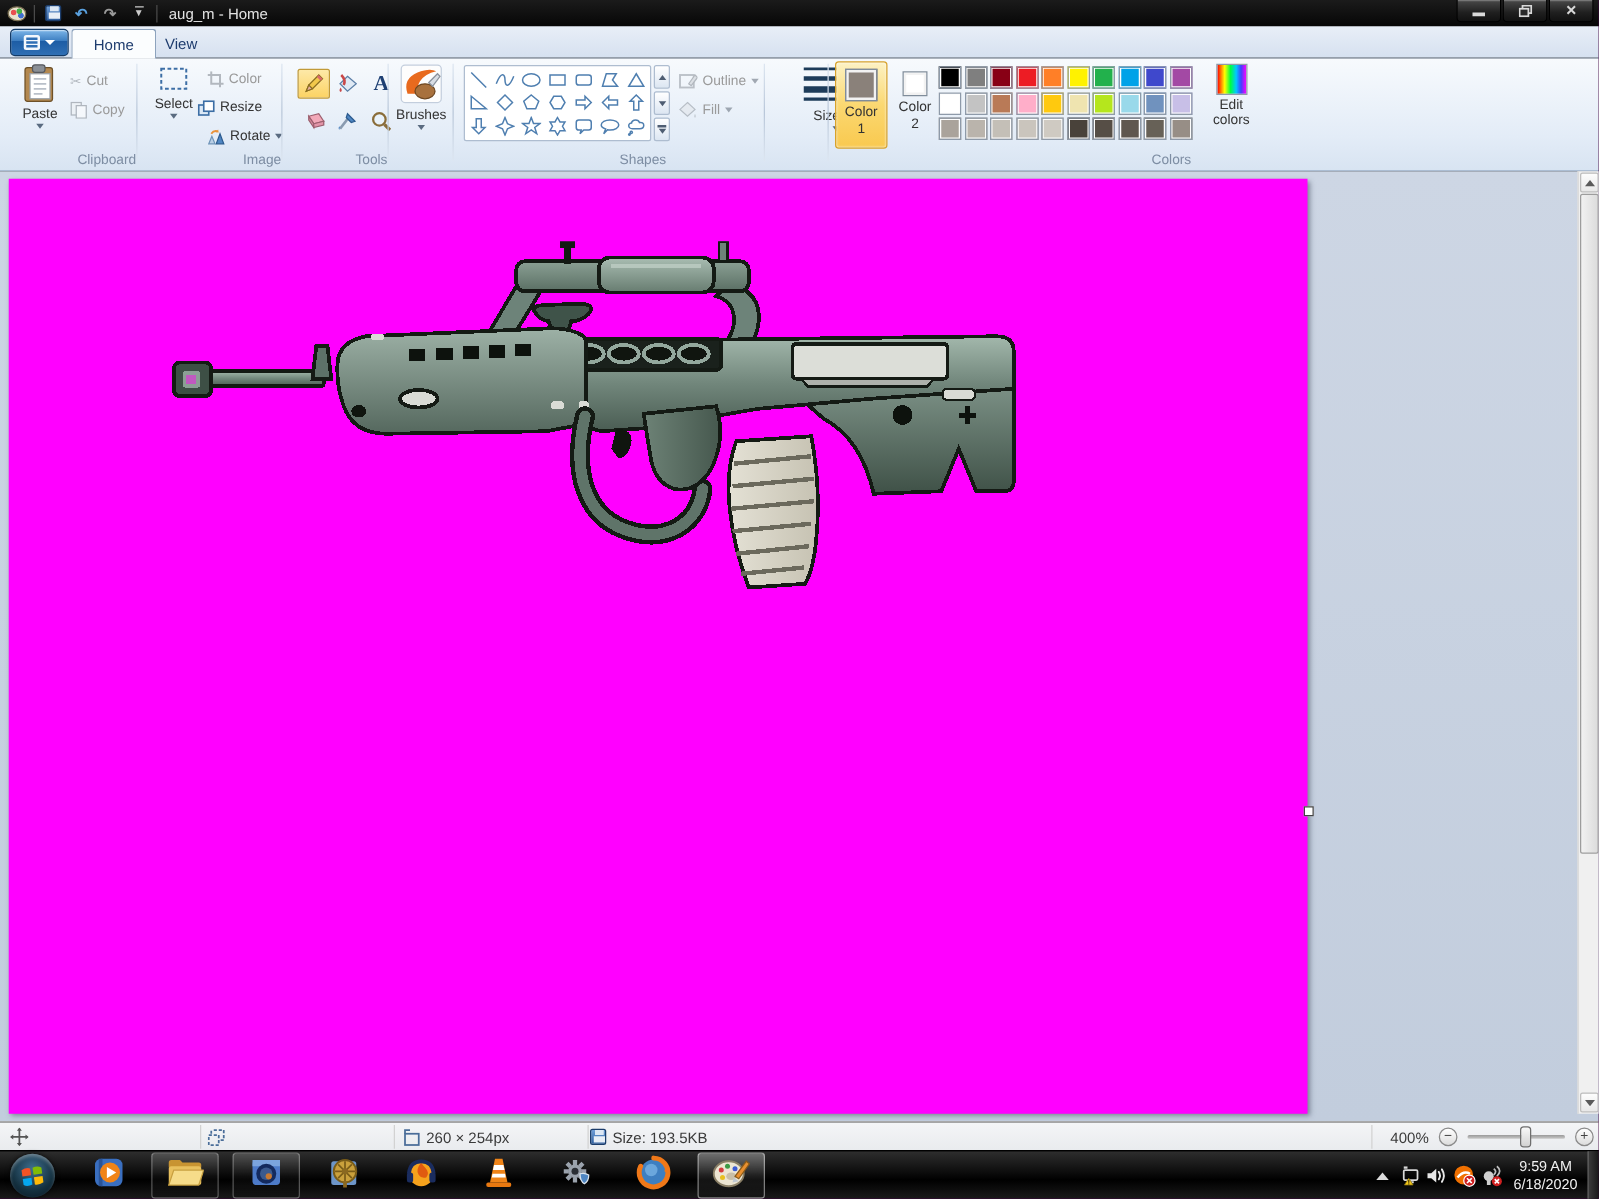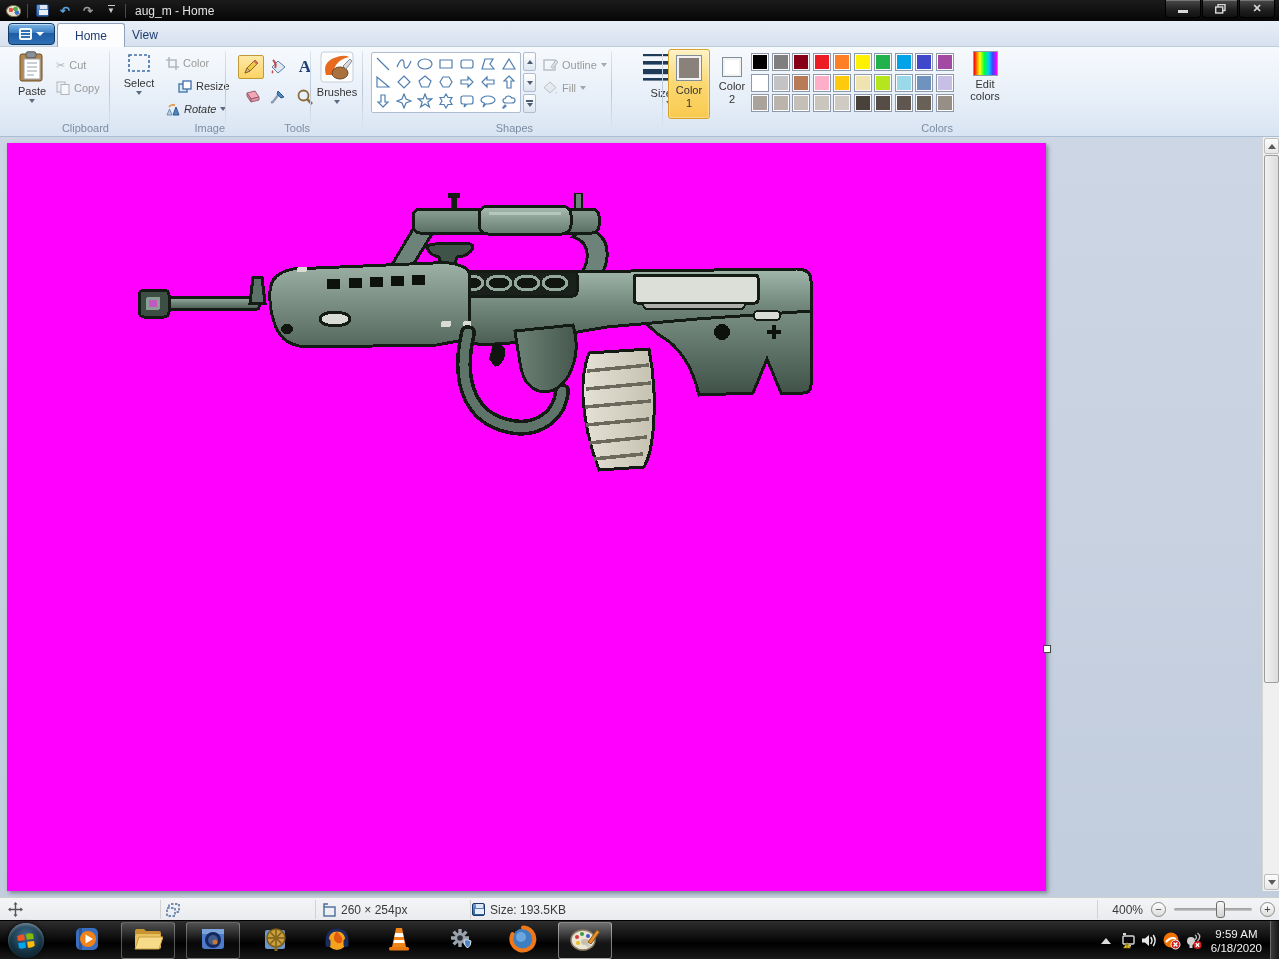--- a/index.html
+++ b/index.html
@@ -181,28 +181,28 @@
       </svg>
       <span style="margin-top:4px;">Select</span>
       <span class="caret"></span>
     </div>
     <div class="rbtn-small disabled" style="left:56px; top:6px;">
       <svg class="dim" width="13" height="13" viewBox="0 0 13 13">
         <path d="M3 0v10h10M0 3h10v10" fill="none" stroke="#7c8794" stroke-width="1.6"></path>
       </svg>
       <span>Color</span>
     </div>
-    <div class="rbtn-small" style="left:68px; top:29px;">
+    <div class="rbtn-small" style="left:48px; top:29px;">
       <svg width="14" height="13" viewBox="0 0 14 13">
         <rect x="1" y="4" width="8" height="8" fill="#dce9f6" stroke="#3c6ea5" stroke-width="1.3"></rect>
         <rect x="5" y="1" width="8" height="8" fill="#fff" stroke="#3c6ea5" stroke-width="1.3"></rect>
       </svg>
       <span>Resize</span>
     </div>
-    <div class="rbtn-small" style="left:56px; top:52px;font-style:italic;">
+    <div class="rbtn-small" style="left:56px; top:52px;">
       <svg width="14" height="13" viewBox="0 0 14 13">
         <path d="M7 12 L13 12 L10 4 Z" fill="#4f86c2" stroke="#2c5b8f"></path>
         <path d="M6 12 L1 12 L3.5 6 Z" fill="#b9cfe6" stroke="#6f94b8"></path>
         <path d="M3 4 Q5 1 8 2" fill="none" stroke="#e8923a" stroke-width="1.5"></path>
         <path d="M8.5 0.5 L9 3 L6.5 2.8 Z" fill="#e8923a"></path>
       </svg>
       <span>Rotate</span>
       <span class="caret" style="margin-top:0;"></span>
     </div>
     <div class="group-label">Image</div>

